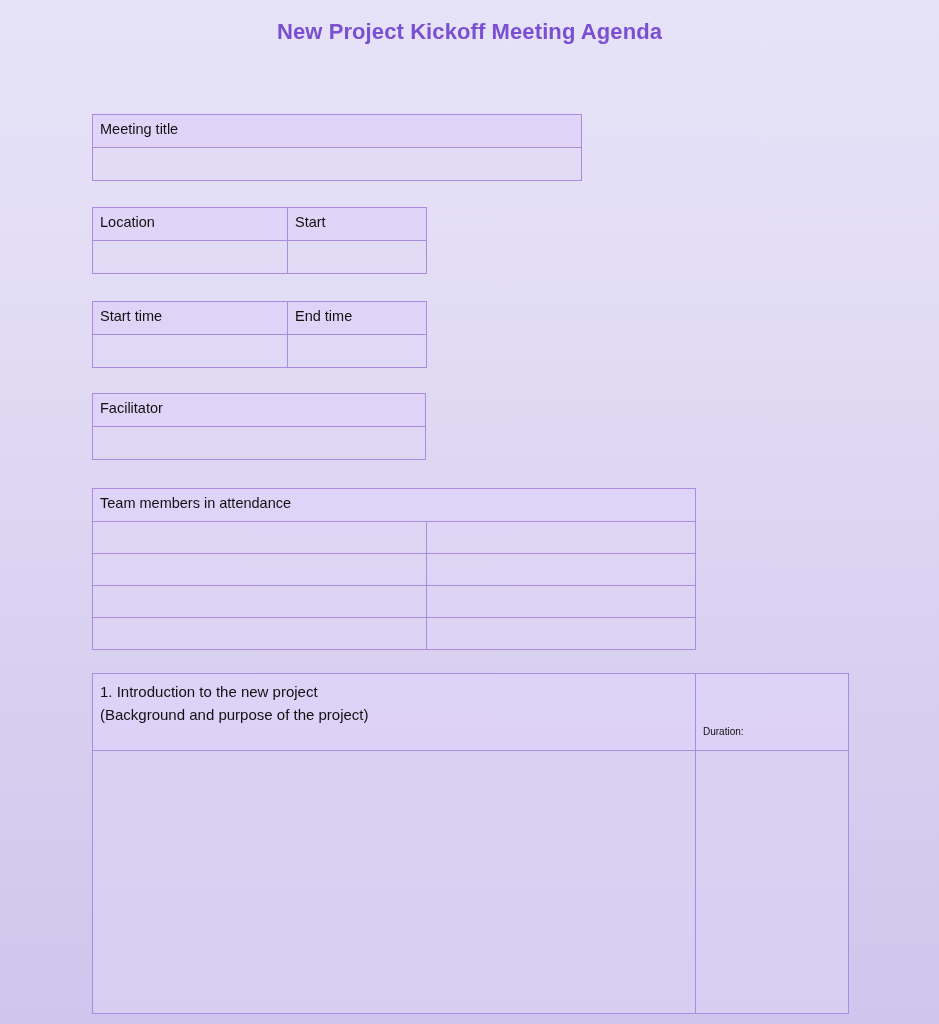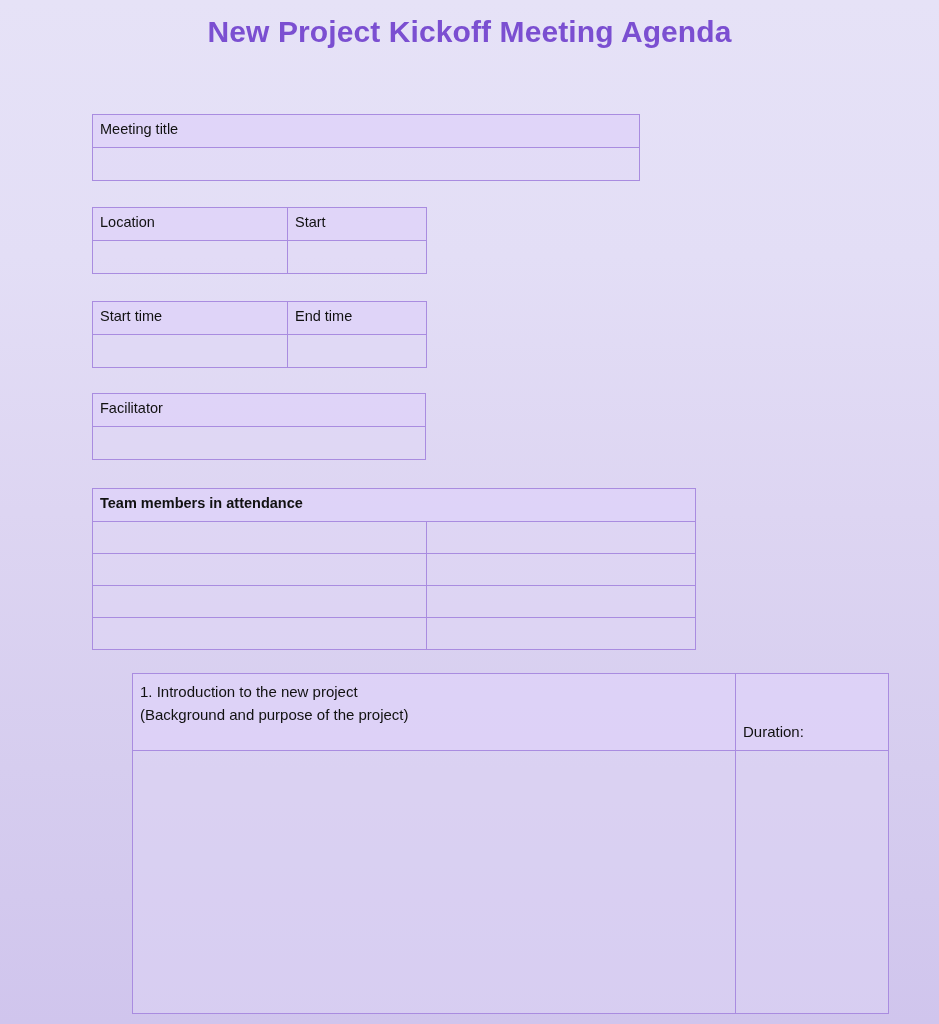--- a/index.html
+++ b/index.html
@@ -23,21 +23,21 @@
     height: 1024px;
   }
 
   
   .doc-title {
     position: absolute;
     left: 0;
     top: 12px;
     width: 939px;
     text-align: center;
-    font-size: 30px;
+    font-size: 22px;
     font-weight: bold;
     color: #7b4fd1;
     letter-spacing: 0.1px;
     line-height: 40px;
   }
 
   
   .tbl {
     position: absolute;
     border-collapse: collapse;
@@ -59,44 +59,44 @@
   .cell-text {
     display: block;
     padding: 5px 0 0 7px;
     font-size: 14.5px;
     line-height: 19px;
     color: #111111;
     white-space: pre-line;
   }
 
   
-  #tbl-meeting-title { left: 92px; top: 114px; width: 548px; }
+  #tbl-meeting-title { left: 92px; top: 114px; width: 490px; }
   #tbl-meeting-title td { height: 32px; }
   #tbl-meeting-title td.body-cell { height: 32px; }
 
   #tbl-location-date { left: 92px; top: 207px; width: 334px; padding-left: 9px; }
   #tbl-location-date td { height: 32px; }
 
   #tbl-times { left: 92px; top: 301px; width: 334px; }
   #tbl-times td { height: 32px; }
 
   #tbl-facilitator { left: 92px; top: 393px; width: 334px; }
   #tbl-facilitator td { height: 32px; }
 
   #tbl-team { left: 92px; top: 488px; width: 603px; }
-  #tbl-team td { height: 31px; font-weight: bold; }
+  #tbl-team td { height: 31px; }
   #tbl-team td.hdr { height: 32px; }
 
-  #tbl-agenda { left: 92px; top: 673px; width: 756px; margin-left: 40px; }
+  #tbl-agenda { left: 92px; top: 673px; width: 756px; }
   #tbl-agenda td.hdr { height: 67px; }
   #tbl-agenda td.body-cell { height: 262px; }
   #tbl-agenda .dur-text {
     display: block;
     padding: 0 0 0 7px;
-    font-size: 15px;
+    font-size: 10px;
     line-height: 19px;
   }
   #tbl-agenda td.dur-hdr {
     vertical-align: bottom;
     padding-bottom: 9px;
   }
   #tbl-agenda td.hdr .cell-text {
     padding-top: 6px;
     font-size: 15px;
     line-height: 23px;

